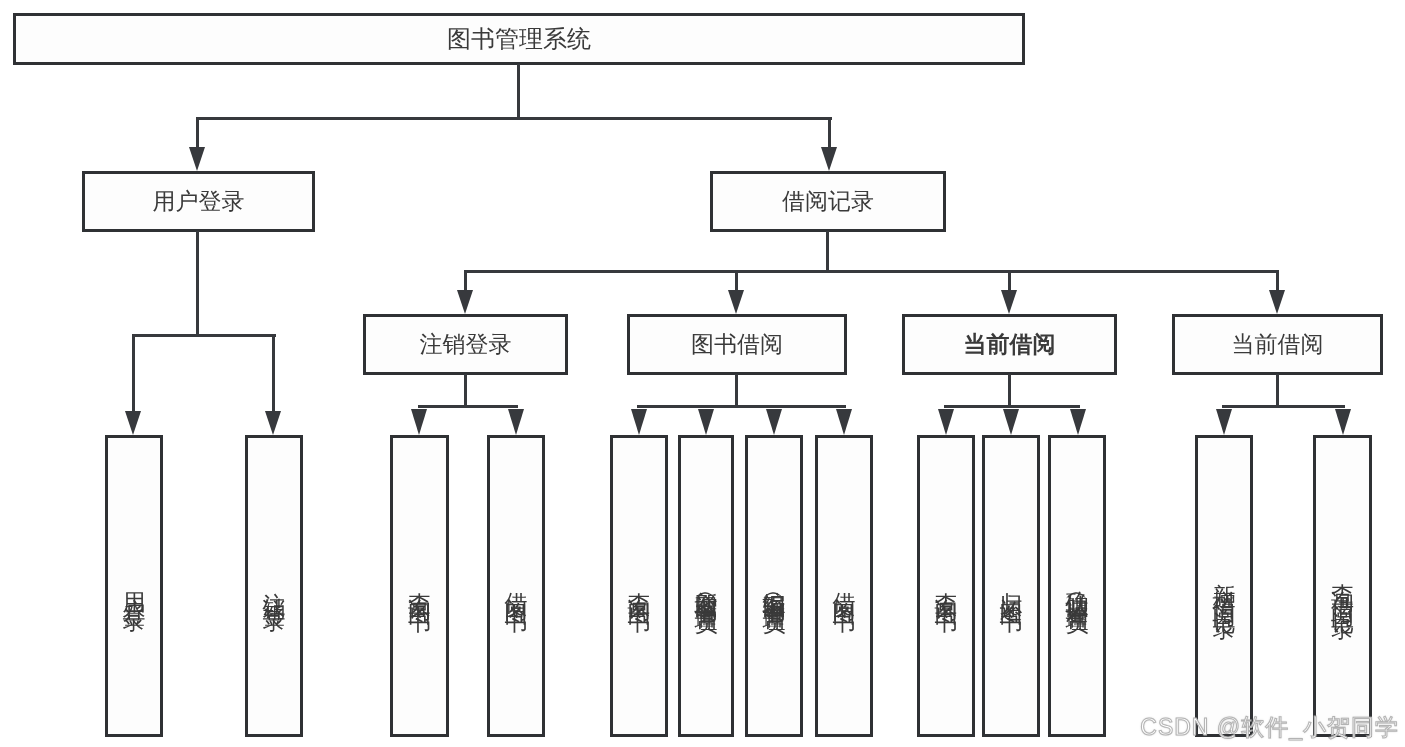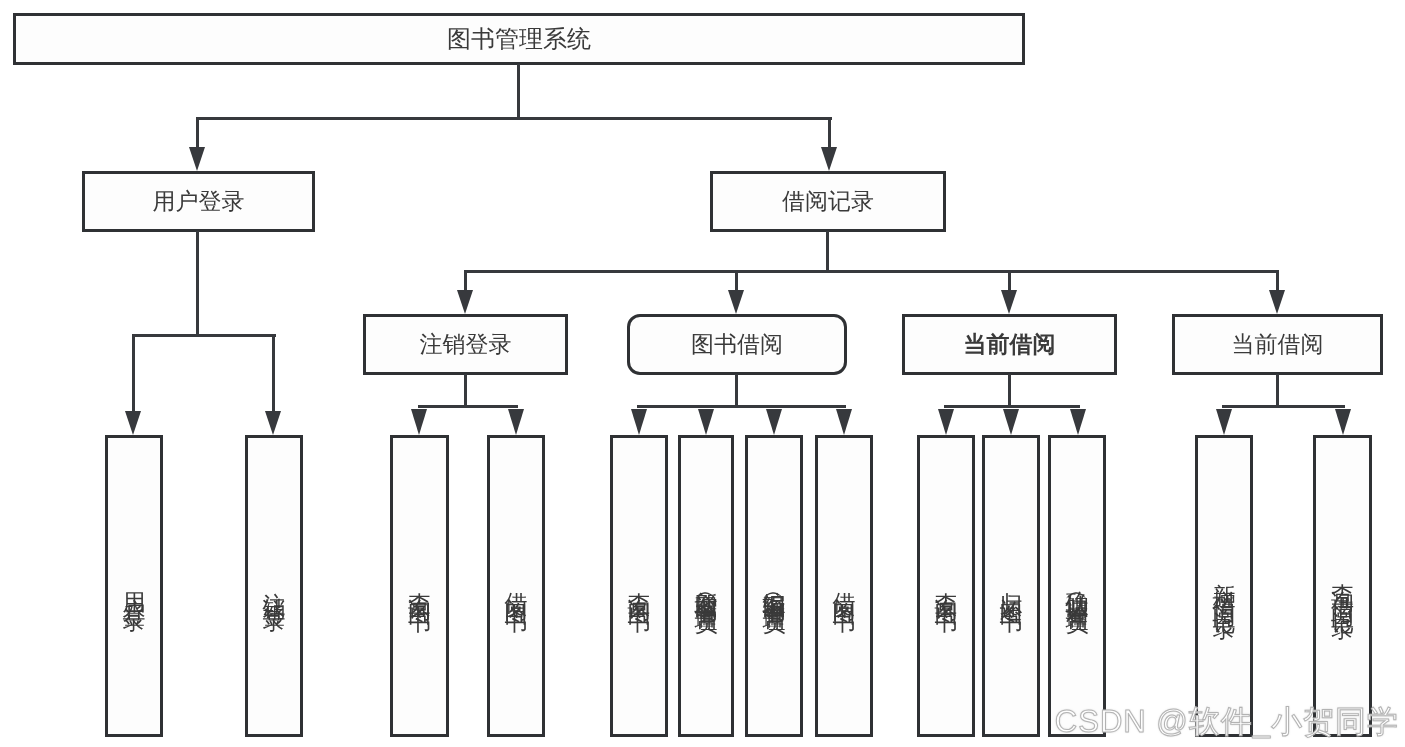--- a/index.html
+++ b/index.html
@@ -45,21 +45,21 @@
   .arr{
     position:absolute;width:0;height:0;
     border-left:8px solid transparent;
     border-right:8px solid transparent;
     border-top:24px solid var(--line);
   }
   .arr.long{border-top-width:26px;}
   .watermark{
     position:absolute;
     right:6px;bottom:4px;
-    font-size:31px;
+    font-size:23px;
     letter-spacing:1px;
     color:#ffffff;
     -webkit-text-stroke:1px #b3b3b3;
     text-shadow:0 0 2px rgba(150,150,150,0.7);
     z-index:10;
     white-space:nowrap;
   }
 </style>
 </head>
 <body>
@@ -98,21 +98,21 @@
   <div class="v-line" style="left:735px;top:272px;height:20px;"></div>
   <div class="arr" style="left:728px;top:290px;"></div>
   <div class="v-line" style="left:1008px;top:272px;height:20px;"></div>
   <div class="arr" style="left:1001px;top:290px;"></div>
   <div class="v-line" style="left:1276px;top:272px;height:20px;"></div>
   <div class="arr" style="left:1269px;top:290px;"></div>
 
   <div class="box" style="left:363px;top:314px;width:205px;height:61px;">
     <span class="lbl">注销登录</span>
   </div>
-  <div class="box" style="left:627px;top:314px;width:220px;height:61px;border-radius:13px;">
+  <div class="box" style="left:627px;top:314px;width:220px;height:61px;">
     <span class="lbl">图书借阅</span>
   </div>
   <div class="box" style="left:902px;top:314px;width:215px;height:61px;font-weight:bold;">
     <span class="lbl">当前借阅</span>
   </div>
   <div class="box" style="left:1172px;top:314px;width:211px;height:61px;">
     <span class="lbl">当前借阅</span>
   </div>
 
   <div class="v-line" style="left:464px;top:374px;height:34px;"></div>

